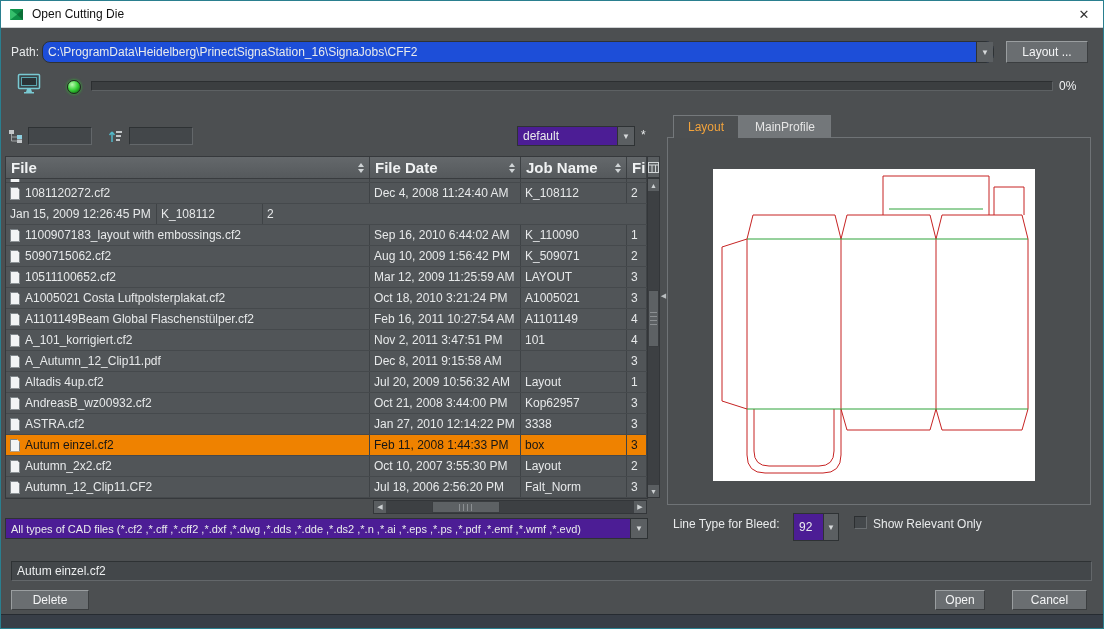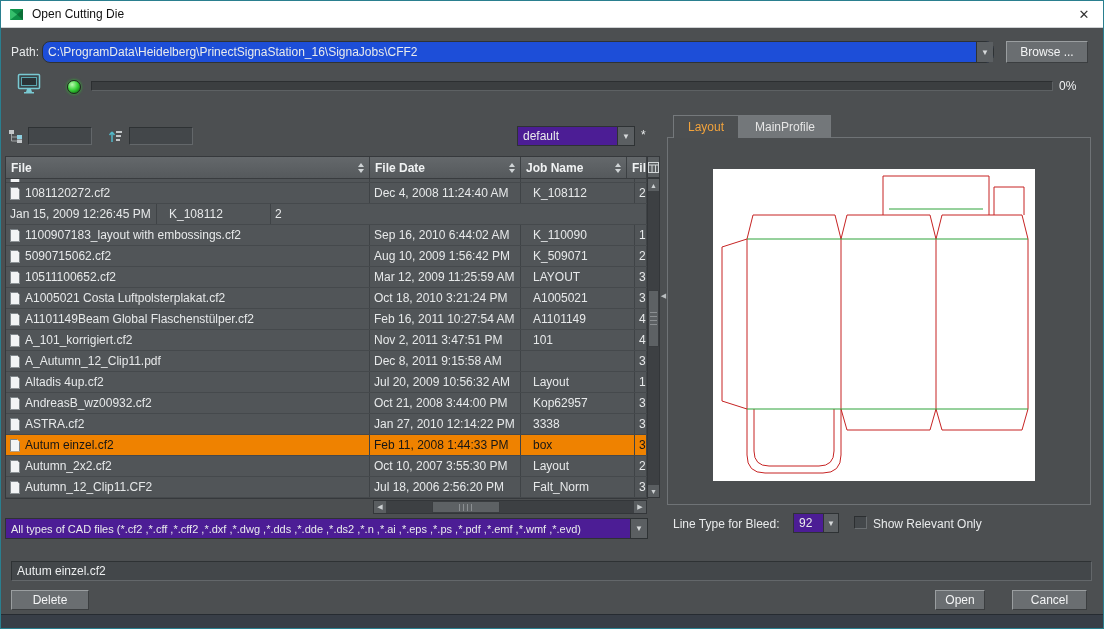--- a/index.html
+++ b/index.html
@@ -26,32 +26,32 @@
   
   .scan-btn { position:absolute; left:14px; top:70px; width:30px; height:26px; display:flex; align-items:center; justify-content:center; }
   .led { position:absolute; left:66px; top:79px; width:14px; height:14px; border-radius:50%; border:1px solid #1d2a1d; background:radial-gradient(circle at 35% 30%, #b9f7b0, #3ed63e 45%, #0f7a12 85%); box-shadow:0 0 3px #2ec22e; }
   .ptrack { position:absolute; left:90px; top:80px; width:962px; height:10px; background:#3b3e40; border:1px solid #2c2f31; border-bottom-color:#5d6163; border-right-color:#5d6163; }
   .pct { position:absolute; left:1058px; top:78px; width:34px; font-size:12px; color:#f2f3f4; text-align:left; }
   
   .mini-ico { position:absolute; width:18px; height:18px; display:flex; align-items:center; justify-content:center; }
   
   .tablewrap { position:absolute; left:4px; top:155px; width:643px; height:343px; border:1px solid #36393c; background:#515558; }
   .thead { display:flex; height:22px; border-bottom:1px solid #393c3f; }
-  .hcell { display:flex; align-items:center; justify-content:space-between; padding:0 5px; border-right:1px solid #3c4043; font-weight:bold; font-size:12px; color:#f0f2f3; background:linear-gradient(#64686b,#55595c); overflow:hidden; white-space:nowrap; }
+  .hcell { display:flex; align-items:center; justify-content:space-between; padding:0 5px; border-right:1px solid #3c4043; font-weight:bold; font-size:15px; color:#f0f2f3; background:linear-gradient(#64686b,#55595c); overflow:hidden; white-space:nowrap; }
   .w-file { width:364px; flex:none; } .w-date { width:151px; flex:none; } .w-job { width:106px; flex:none; } .w-fil { flex:1; min-width:0; }
   .sort { display:flex; flex-direction:column; align-items:center; gap:2px; flex:none; margin-left:4px; }
   .sort i { display:block; width:0; height:0; border-left:3px solid transparent; border-right:3px solid transparent; }
   .sort .up { border-bottom:4px solid #d0d4d6; }
   .sort .dn { border-top:4px solid #d0d4d6; }
   .tbody { height:319px; overflow:hidden; }
   .row { display:flex; height:21px; border-bottom:1px solid #45494c; background:#515558; color:#e7e9ea; font-size:12px; }
   .row.partial { height:4px; overflow:hidden; }
   .row.selected { background:var(--sel); color:#161616; }
   .cell { display:flex; align-items:center; padding:0 4px; border-right:1px solid #3f4346; overflow:hidden; white-space:nowrap; }
-  .c-file { width:364px; flex:none; gap:5px; } .c-date { width:151px; flex:none; } .c-job { width:106px; flex:none;margin-left:8px; } .c-fil { flex:1; min-width:0; }
+  .c-file { width:364px; flex:none; gap:5px; } .c-date { width:151px; flex:none; } .c-job { width:106px; flex:none; } .c-fil { flex:1; min-width:0; }
   .fico { width:10px; height:13px; flex:none; background:#f2f4f5; clip-path:polygon(0 0, 64% 0, 100% 28%, 100% 100%, 0 100%); box-shadow:inset 0 0 0 1px #7f868a; }
   .c-file .txt { overflow:hidden; white-space:nowrap; }
   
   .cornerbtn { position:absolute; left:646px; top:155px; width:13px; height:22px; background:#5a5e61; border:1px solid #36393c; display:flex; align-items:center; justify-content:center; }
   .vsb { position:absolute; left:646px; top:177px; width:13px; height:320px; background:#3d4043; border:1px solid #333639; }
   .vsb .sbtn { position:absolute; left:0; width:11px; height:12px; background:#5a5e61; color:#cdd1d3; font-size:7px; display:flex; align-items:center; justify-content:center; }
   .vsb .sbtn.top { top:0; } .vsb .sbtn.bot { bottom:0; }
   .vthumb { position:absolute; left:0; top:111px; width:11px; height:57px; background:#5d6164; border:1px solid #3a3d40; display:flex; align-items:center; justify-content:center; }
   .vthumb .grips { width:7px; height:14px; background:repeating-linear-gradient(to bottom, #8b8f92 0 1px, transparent 1px 4px); }
   .hsb { position:absolute; left:372px; top:499px; width:274px; height:14px; background:#3d4043; border:1px solid #333639; }
@@ -85,21 +85,21 @@
     </svg>
     <span class="title-text">Open Cutting Die</span>
     <div class="close-btn">✕</div>
   </div>
 
   <span class="lbl" style="left:10px; top:44px;">Path:</span>
   <div class="combo light" style="left:41px; top:40px; width:952px; height:22px;">
     <span class="val">C:\ProgramData\Heidelberg\PrinectSignaStation_16\SignaJobs\CFF2</span>
     <span class="cbtn">▼</span>
   </div>
-  <div class="btn" style="left:1005px; top:40px; width:82px; height:22px;">Browse ...</div>
+  <div class="btn" style="left:1005px; top:40px; width:82px; height:22px;">Layout ...</div>
 
   <div class="scan-btn">
     <svg width="26" height="22" viewBox="0 0 26 22">
       <rect x="1.5" y="1.5" width="21" height="14" rx="1" fill="#3a4548" stroke="#79c9d2" stroke-width="1.5"></rect>
       <rect x="4.5" y="4.5" width="15" height="8" fill="#2b3336" stroke="#5aa7b0"></rect>
       <path d="M10,16 L9,19 H15 L14,16 Z" fill="#79c9d2"></path>
       <rect x="7" y="19" width="10" height="1.5" fill="#79c9d2"></rect>
     </svg>
   </div>
   <div class="led"></div>
@@ -347,21 +347,21 @@
       <path class="cut" d="M223,240 L229,261 H309 L315,240"></path>
       <path class="cut" d="M34,240 V286 Q34,304 52,304 H110 Q128,304 128,286 V240"></path>
       <path class="cut" d="M41,240 V282 Q41,297 56,297 H106 Q121,297 121,282 V240"></path>
 
       <path class="crease" d="M34,70 H315"></path>
       <path class="crease" d="M34,240 H315"></path>
       <path class="crease" d="M176,40 H270"></path>
     </svg>
   </div>
   <span class="lbl" style="left:672px; top:516px;">Line Type for Bleed:</span>
-  <div class="combo" style="left:792px; top:512px; width:46px; height:20px;">
+  <div class="combo" style="left:792px; top:512px; width:46px; height:28px;">
     <span class="val">92</span>
     <span class="cbtn" style="width:15px;">▼</span>
   </div>
   <div class="chk"></div>
   <span class="lbl" style="left:872px; top:516px;">Show Relevant Only</span>
 
   <input class="tinput" style="left: 10px; top: 560px; width: 1081px; height: 20px;" value="Autum einzel.cf2">
   <div class="btn" style="left:10px; top:589px; width:78px; height:20px;">Delete</div>
   <div class="btn" style="left:934px; top:589px; width:50px; height:20px;">Open</div>
   <div class="btn" style="left:1011px; top:589px; width:75px; height:20px;">Cancel</div>

